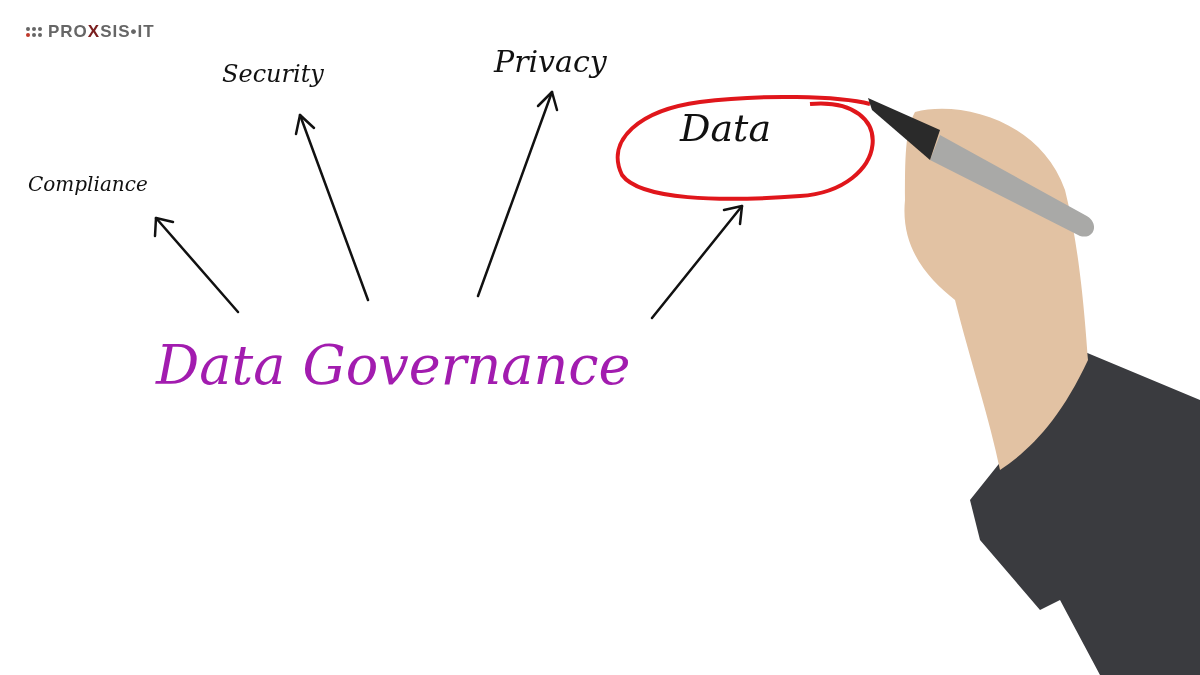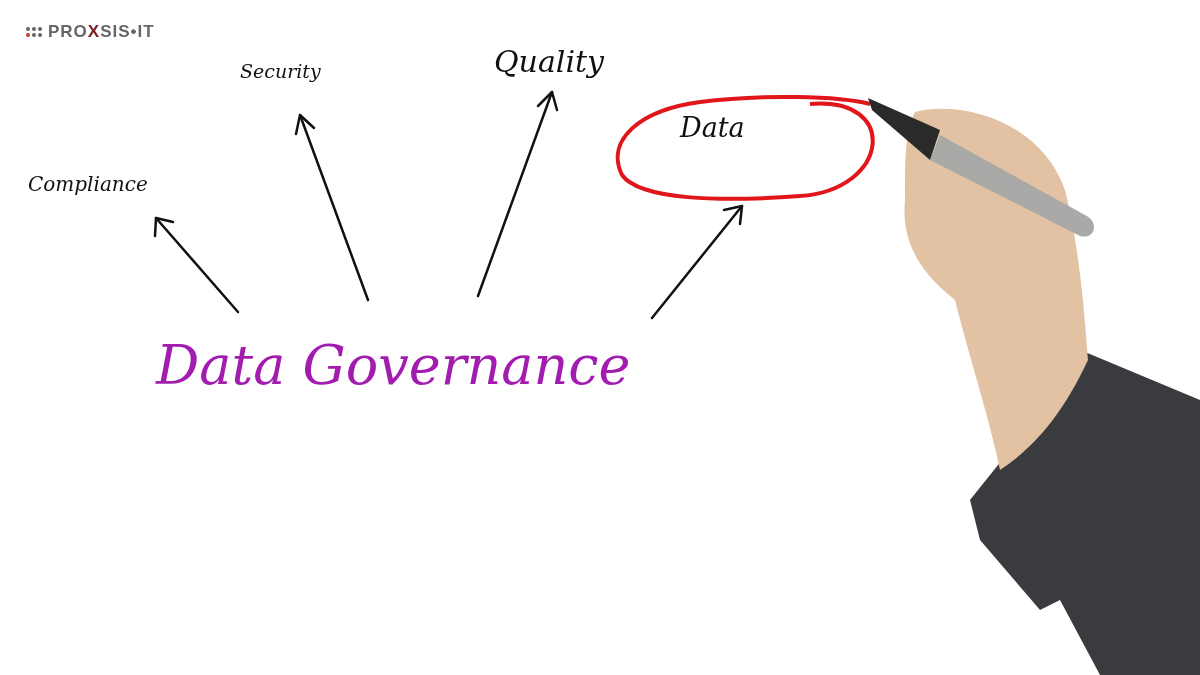--- a/index.html
+++ b/index.html
@@ -5,23 +5,23 @@
   html,body{margin:0;padding:0;}
   body{width:1200px;height:675px;background:#ffffff;position:relative;overflow:hidden;font-family:"DejaVu Serif",serif;}
   .logo{position:absolute;left:26px;top:22px;display:flex;align-items:center;gap:6px;}
   .logo-dots{display:grid;grid-template-columns:repeat(3,4px);grid-gap:2px;}
   .logo-dots span{width:4px;height:4px;border-radius:50%;background:#666;}
   .logo-dots span.r{background:#c0392b;}
   .logo-text{font-family:"Liberation Sans",sans-serif;font-weight:bold;font-size:17px;letter-spacing:1px;color:#666;}
   .logo-text .x{color:#7a1f1f;}
   .word{position:absolute;font-family:"DejaVu Serif",serif;font-style:italic;color:#111;white-space:nowrap;}
   .w-compliance{left:28px;top:172px;font-size:20px;}
-  .w-security{left:222px;top:60px;font-size:19px;margin-left:18px;}
+  .w-security{left:222px;top:60px;font-size:24px;}
   .w-privacy{left:494px;top:44px;font-size:30px;}
-  .w-dq{left:680px;top:108px;font-size:27px;line-height:40px;}
+  .w-dq{left:680px;top:108px;font-size:38px;line-height:40px;}
   .title{position:absolute;left:156px;top:334px;font-size:54px;color:#a21caf;font-style:italic;font-family:"DejaVu Serif",serif;white-space:nowrap;}
   svg.art{position:absolute;left:0;top:0;}
 </style>
 </head>
 <body>
 
 <div class="logo">
   <div class="logo-dots">
     <span></span>
       <span></span>
@@ -53,17 +53,17 @@
   <path d="M1085 352 L1200 400 L1200 675 L1100 675 L1060 600 L1040 610 L980 540 L970 500 L1010 450 Z" fill="#3a3b3f"></path>
 
   <path d="M915 112 C 960 100, 1040 120, 1065 190 C 1080 250, 1085 320, 1088 360 C 1060 420, 1030 450, 1000 470 C 990 420, 970 360, 955 300 C 930 280, 900 250, 905 200 C 905 160, 905 130, 915 112 Z" fill="#e2c2a3"></path>
 
   <path d="M940 135 L1085 215 C 1100 222, 1095 240, 1080 236 L930 160 Z" fill="#a9a9a7"></path>
   <path d="M868 98 L940 130 L930 160 L872 110 Z" fill="#2a2a2a"></path>
 </svg>
 
 <div class="word w-compliance">Compliance</div>
 <div class="word w-security">Security</div>
-<div class="word w-privacy">Quality</div>
+<div class="word w-privacy">Privacy</div>
 <div class="word w-dq">
   <div>Data</div>
 </div>
 <div class="title">Data Governance</div>
 
 </body></html>

